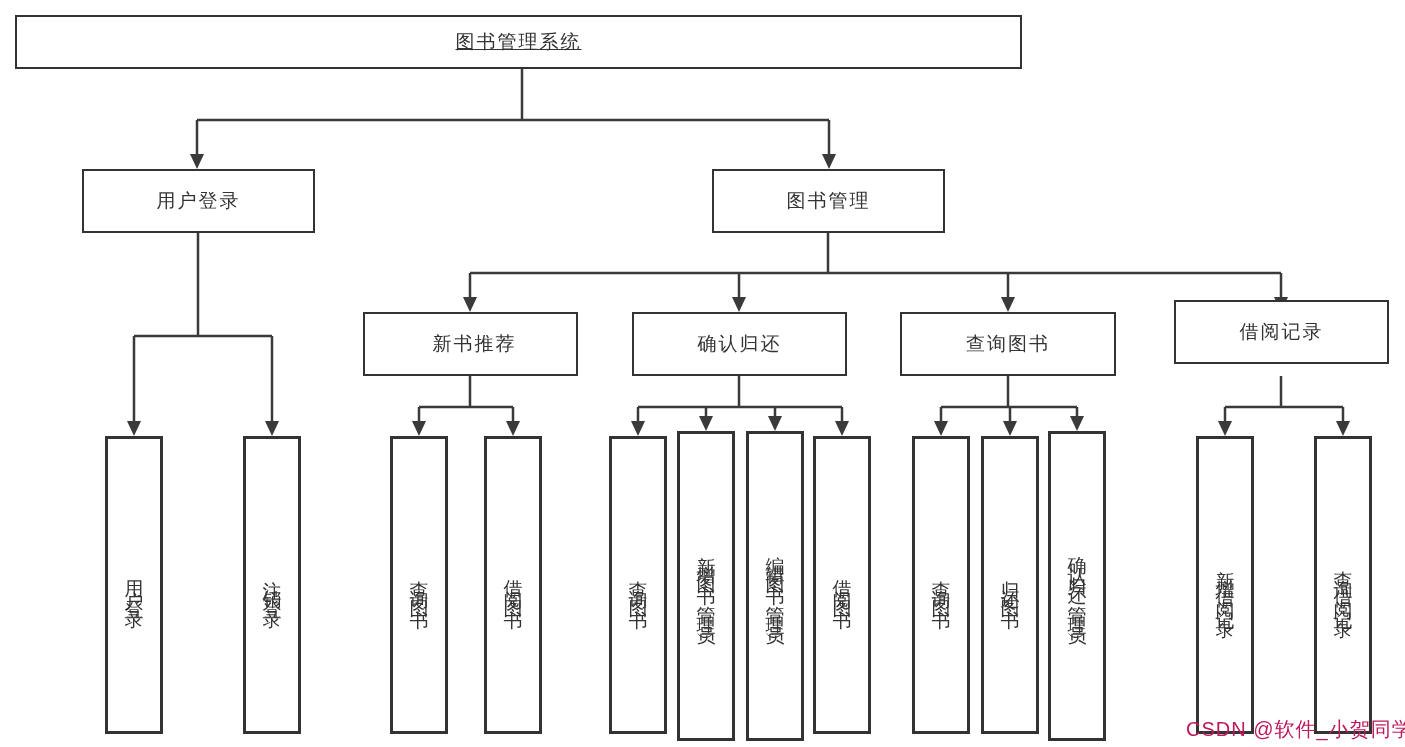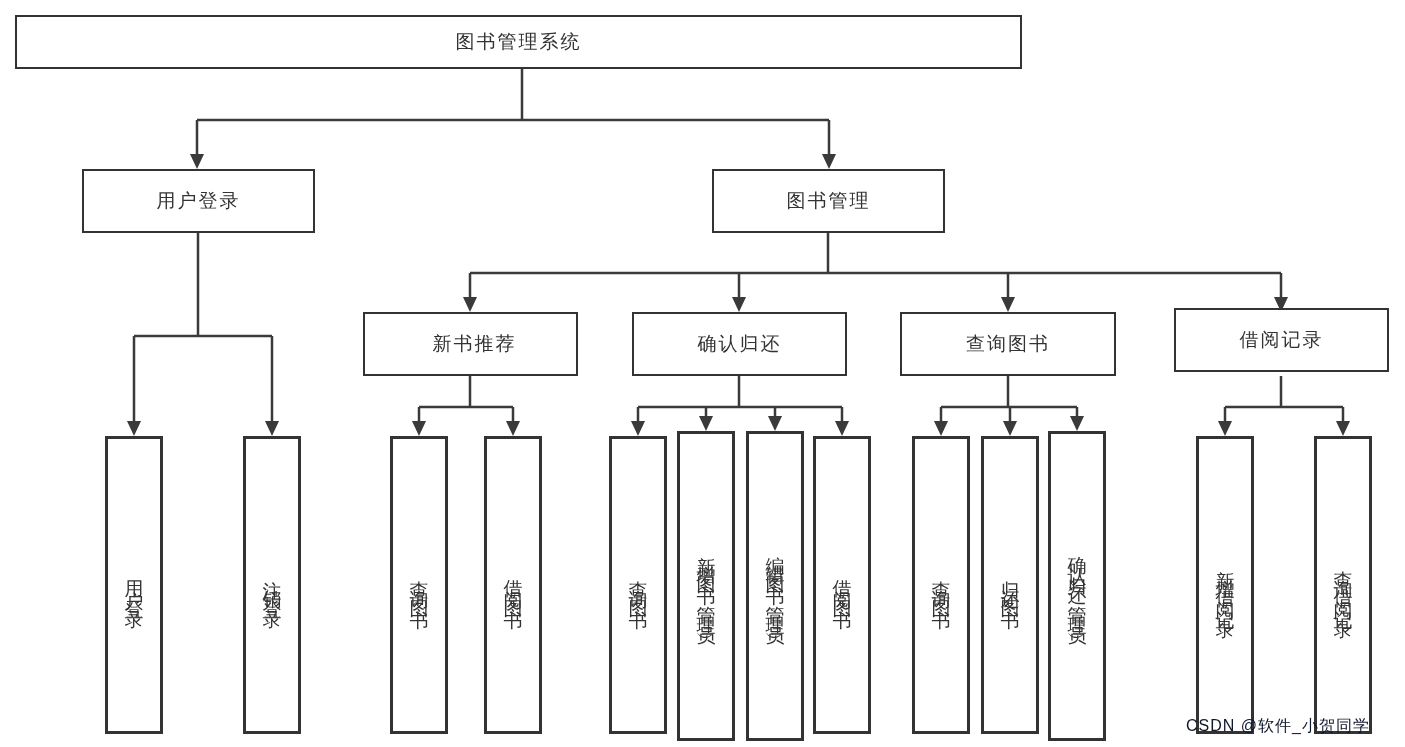--- a/index.html
+++ b/index.html
@@ -13,48 +13,48 @@
     display:flex; align-items:center; justify-content:center;
     color:#333333; font-size:19px; letter-spacing:2px; box-sizing:border-box;
     z-index:2;
   }
   .leaf {
     border-width:3px;
     writing-mode:vertical-lr; text-orientation:mixed;
     letter-spacing:10px; font-size:19px;
   }
   
-  .n-root   { left:15px;  top:15px;  width:1007px; height:54px; }
+  .n-root   { left:15px;  top:15px;  width:1007px; height:54px;text-decoration:underline; }
   
   .n-ulogin { left:82px;  top:169px; width:233px;  height:64px; }
   .n-bmgmt  { left:712px; top:169px; width:233px;  height:64px; }
   
   .n-rec    { left:363px;  top:312px; width:215px; height:64px;padding-left:8px; }
   .n-borrow { left:632px;  top:312px; width:215px; height:64px; }
   .n-cur    { left:900px;  top:312px; width:216px; height:64px; }
-  .n-log    { left:1174px; top:308px; width:215px; height:64px; }
+  .n-log    { left:1174px; top:300px; width:215px; height:64px; }
   
   .lf       { top:436px; width:58px; height:298px; }
   .lf-tall  { top:431px; width:58px; height:310px; }
   .x-134  { left:105px; }
   .x-272  { left:243px; }
   .x-419  { left:390px; }
   .x-513  { left:484px; }
   .x-638  { left:609px; }
   .x-706  { left:677px; }
   .x-775  { left:746px; }
   .x-842  { left:813px; }
   .x-941  { left:912px; }
   .x-1010 { left:981px; }
   .x-1077 { left:1048px; }
   .x-1225 { left:1196px; }
   .x-1343 { left:1314px; }
   .watermark {
     position:absolute; left:1186px; top:716px; width:215px;
-    color:#0f172a; font-size:16px; letter-spacing:1px; z-index:3;
+    color:#be185d; font-size:20px; letter-spacing:1px; z-index:3;
     white-space:nowrap;
   }
   svg path { stroke:#3a3a3a; stroke-width:2.5; fill:none; }
   svg polygon { fill:#3a3a3a; stroke:none; }
 </style>
 </head>
 <body>
 
 <div id="canvas">
 

